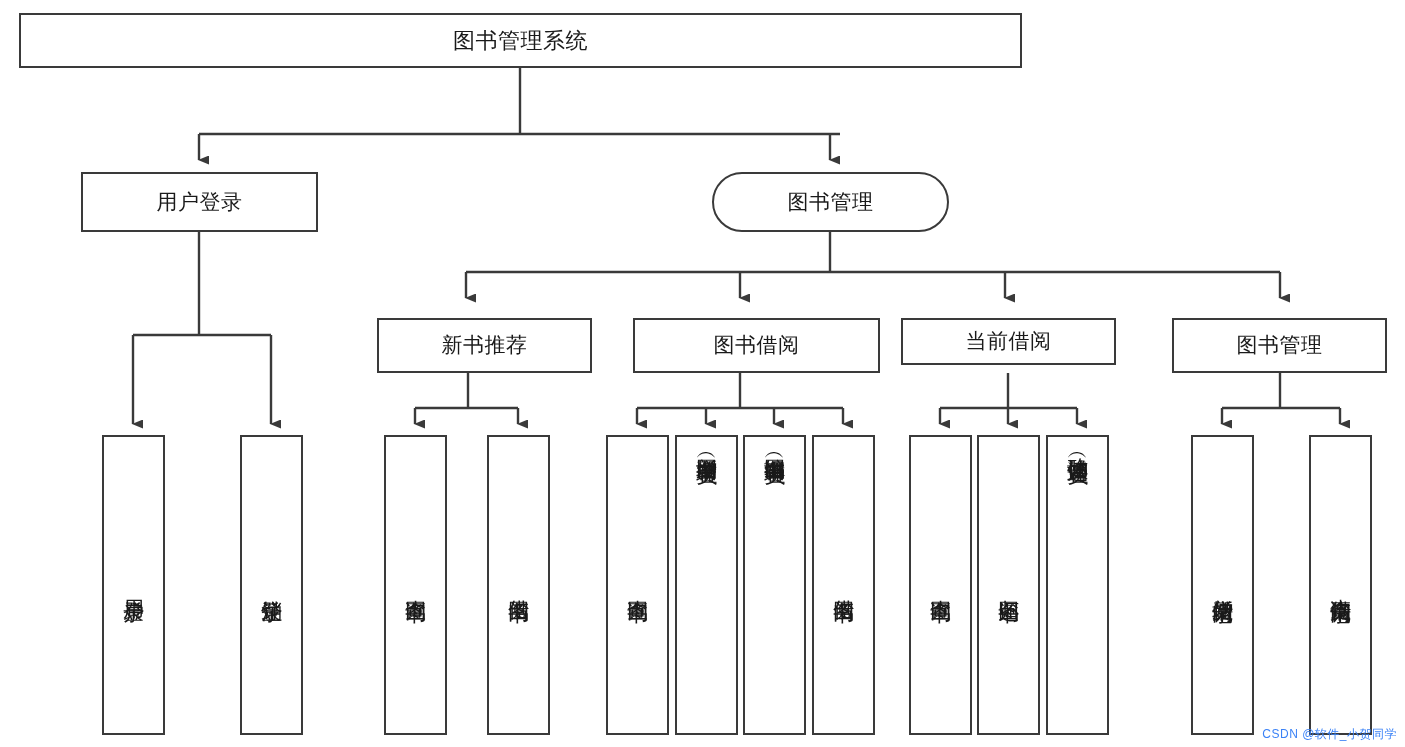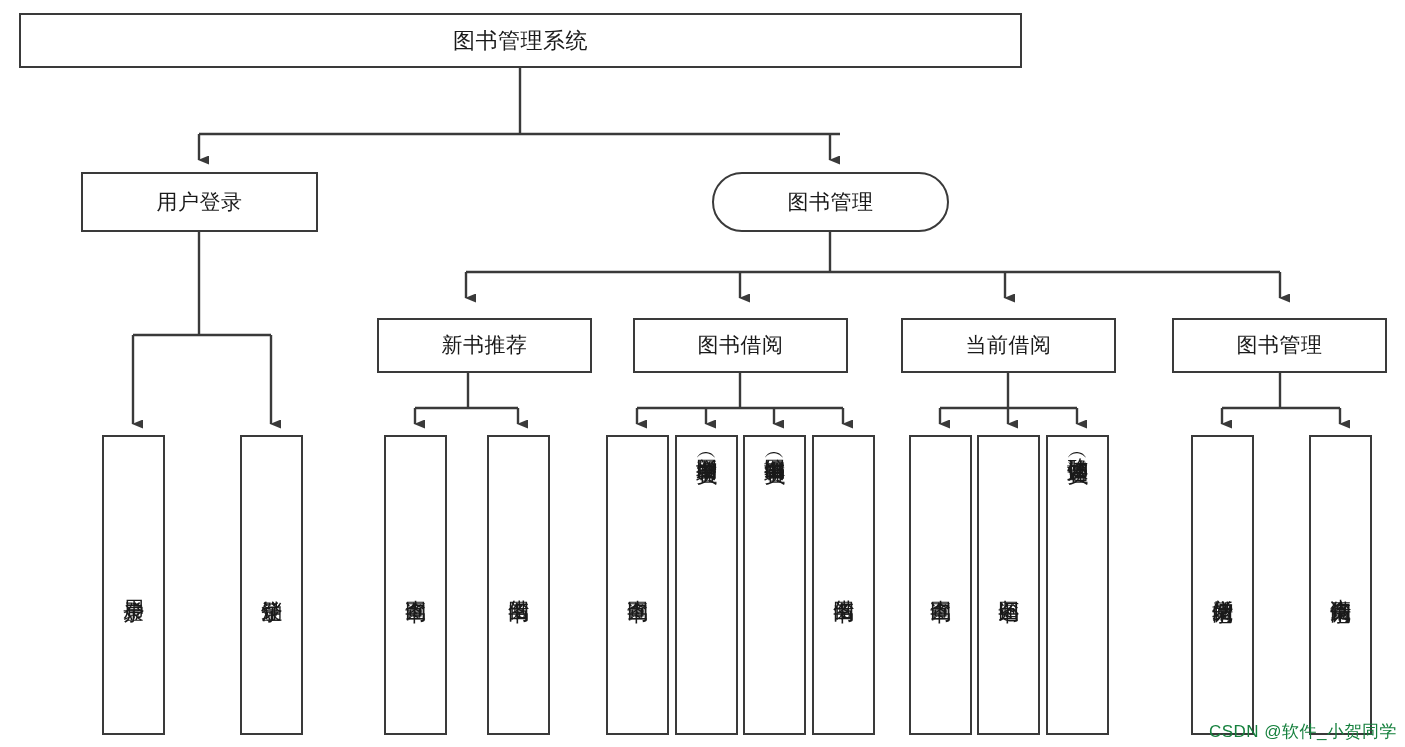--- a/index.html
+++ b/index.html
@@ -62,22 +62,22 @@
     margin: 0 auto;
   }
   .node.vert.centered {
     align-items: center;
     padding-top: 0;
   }
   #watermark {
     position: absolute;
     right: 8px;
     bottom: 4px;
-    font-size: 17px;
-    color: #15803d;
+    font-size: 12px;
+    color: #3b82f6;
     white-space: nowrap;
     letter-spacing: 0.5px;
   }
 </style>
 </head>
 <body>
 
 <div id="diagram-root">
 
   <svg id="edge-layer" viewBox="0 0 1405 747" width="1405" height="747" xmlns="http://www.w3.org/2000/svg">
@@ -139,25 +139,25 @@
   </div>
 
   <div class="node horiz" style="left:712px; top:172px; width:237px; height:60px;border-radius:30px;">
     <span class="node-label">图书管理</span>
   </div>
 
   <div class="node horiz" style="left:361px; top:318px; width:215px; height:55px;margin-left:16px;">
     <span class="node-label">新书推荐</span>
   </div>
 
-  <div class="node horiz" style="left:633px; top:318px; width:215px; height:55px;">
+  <div class="node horiz" style="left:633px; top:318px; width:247px; height:55px;">
     <span class="node-label">图书借阅</span>
   </div>
 
-  <div class="node horiz" style="left:901px; top:318px; width:215px; height:55px;">
+  <div class="node horiz" style="left:901px; top:318px; width:215px; height:47px;">
     <span class="node-label">当前借阅</span>
   </div>
 
   <div class="node horiz" style="left:1172px; top:318px; width:215px; height:55px;">
     <span class="node-label">图书管理</span>
   </div>
 
   <div class="node vert centered" style="left:102px; top:435px; width:63px; height:300px;">
     <span class="node-label">用户登录</span>
   </div>

